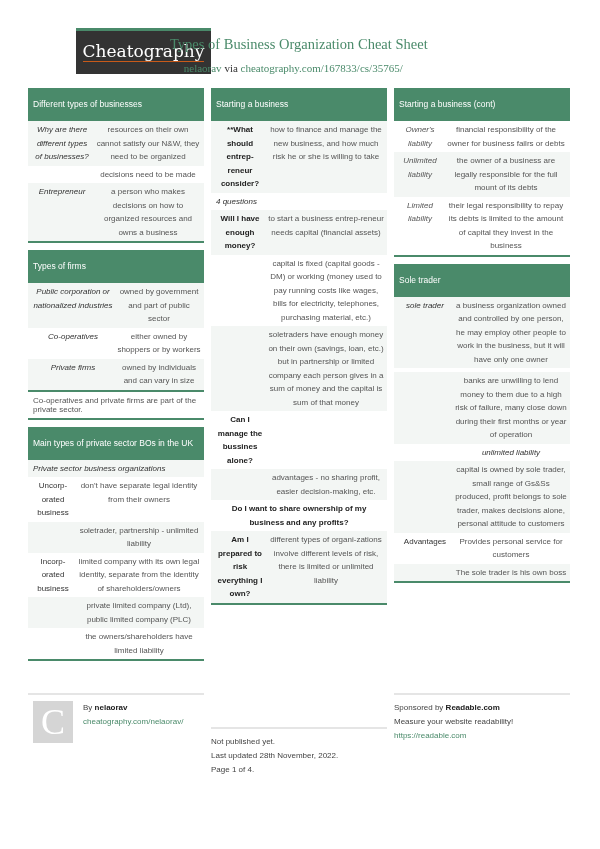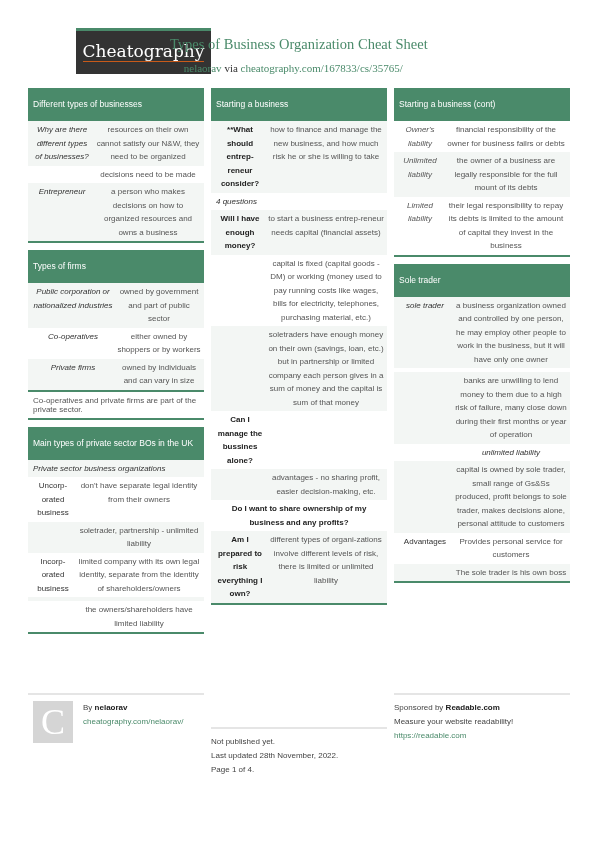--- a/index.html
+++ b/index.html
@@ -89,20 +89,21 @@
     <div class="row s">
         <div class="k" style="flex-basis:44px"></div>
         <div class="v">soletrader, partnership - unlimited liability</div>
       </div>
     <div class="row w">
         <div class="k" style="flex-basis:44px">Incorp-orated business</div>
         <div class="v">limited company with its own legal identity, separate from the identity of shareholders/owners</div>
       </div>
     <div class="row s">
         <div class="k" style="flex-basis:44px"></div>
+        <div class="v">private limited company (Ltd), public limited company (PLC)</div>
       </div>
     <div class="row w">
         <div class="k" style="flex-basis:44px"></div>
         <div class="v">the owners/shareholders have limited liability</div>
       </div>
   </div>
 </div>
 
 <div class="col c2">
   <div class="box">

